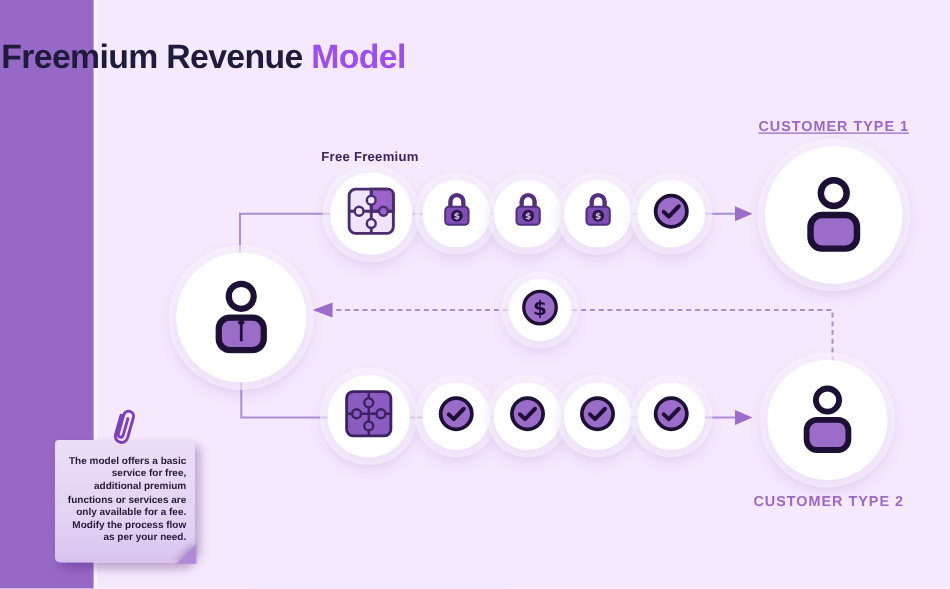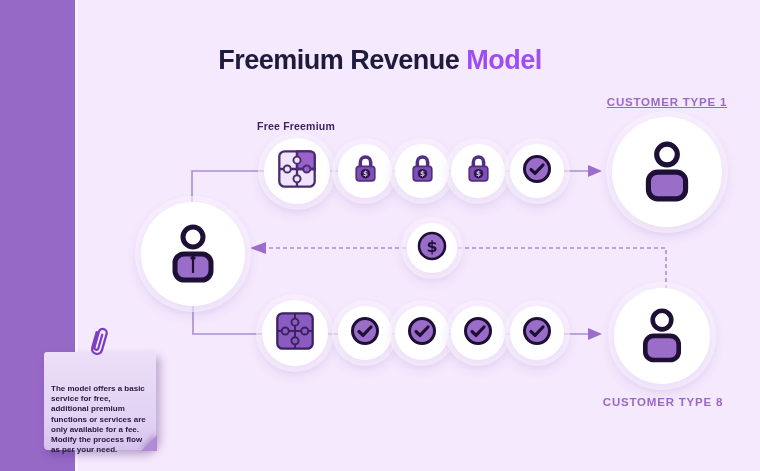--- a/index.html
+++ b/index.html
@@ -5,22 +5,22 @@
   html,body{margin:0;padding:0;}
   .canvas{
     position:relative; width:760px; height:471px;
     background:#f5e9fd; overflow:hidden;
     font-family:"Liberation Sans", sans-serif;
   }
   .sidebar{position:absolute; left:0; top:0; width:75px; height:471px; background:#9669c6;}
   .sidebar-edge{position:absolute; left:75px; top:0; width:3px; height:471px; background:#faf3ff;}
 
   .page-title{
-    position:absolute; left:0; right:0; top:29px; margin:16px;
-    text-align:center; font-size:27px; font-weight:800; letter-spacing:-0.5px;
+    position:absolute; left:0; right:0; top:29px; margin:1px;
+    text-align:left; font-size:27px; font-weight:800; letter-spacing:-0.5px;
     color:#1e1b3d;
   }
   .page-title .accent{color:#9d4df2; margin-left:7px;}
 
   .connectors{position:absolute; left:0; top:0; pointer-events:none;}
 
   .node{
     position:absolute; background:#ffffff; border-radius:50%;
     display:flex; align-items:center; justify-content:center;
     box-shadow:0 0 0 6px rgba(250,244,255,.6), 0 5px 14px rgba(125,75,175,.30);
@@ -30,21 +30,21 @@
   .lbl-purple{color:#9c68c5; font-weight:700; font-size:11.5px; letter-spacing:.8px;}
   .lbl-dark{color:#3f2460; font-weight:700; font-size:10.5px; letter-spacing:.2px;}
 
   .sticky-note{
     position:absolute; left:44px; top:352px; width:112px; height:98px;
     background:linear-gradient(180deg,#ecdff8 0%,#e2d1f3 70%,#d7c2ee 100%);
     border-radius:3px 3px 16px 4px;
     box-shadow:4px 5px 8px rgba(80,40,120,.35);
   }
   .sticky-note .note-text{
-    margin:32px 7px 0 7px; text-align:left;
+    margin:12px 7px 0 7px; text-align:right;
     font-size:8px; line-height:1.28; font-weight:600; color:#241a38;
   }
   .note-fold{
     position:absolute; right:-1px; bottom:-1px; width:0; height:0;
     border-left:16px solid transparent; border-bottom:16px solid #b08ad6;
     filter:drop-shadow(-2px -2px 2px rgba(80,40,120,.25));
   }
   .paperclip{position:absolute; left:86px; top:324px; transform:rotate(16deg); z-index:3;}
   .sticky-note{z-index:2;}
 </style>
@@ -67,21 +67,21 @@
 
     <path d="M193 305 V334 H588" stroke="#ab8ed2" stroke-width="1.6" fill="none"></path>
     <polygon points="588,328 588,340 602,334" fill="#9c6dcb"></polygon>
 
     <path d="M666 289 V248 H252" stroke="#a98fd0" stroke-width="1.6" fill="none" stroke-dasharray="4 3"></path>
     <polygon points="266,242 266,254 250,248" fill="#9c6dcb"></polygon>
   </svg>
 
   <div class="lbl lbl-dark" style="left:246px; top:120px; width:100px;">Free Freemium</div>
   <div class="lbl lbl-purple" style="left:596px; top:96px; width:142px;text-decoration:underline;">CUSTOMER TYPE 1</div>
-  <div class="lbl lbl-purple" style="left:592px; top:396px; width:142px;">CUSTOMER TYPE 8</div>
+  <div class="lbl lbl-purple" style="left:592px; top:396px; width:142px;">CUSTOMER TYPE 2</div>
 
   <div class="node" style="left:141px; top:202px; width:104px; height:104px;">
     <span>
       <svg width="56" height="62" viewBox="0 0 56 62">
         <circle cx="28" cy="16" r="10" fill="#ffffff" stroke="#1e0f35" stroke-width="5"></circle>
         <rect x="10" y="33" width="36" height="26" rx="9" fill="#9a6dc8" stroke="#1e0f35" stroke-width="5"></rect>
         <line x1="28" y1="34" x2="28" y2="52" stroke="#1e0f35" stroke-width="2.2"></line>
         <polygon points="28,34 25,37 28,40 31,37" fill="#1e0f35"></polygon>
       </svg>
     </span>

